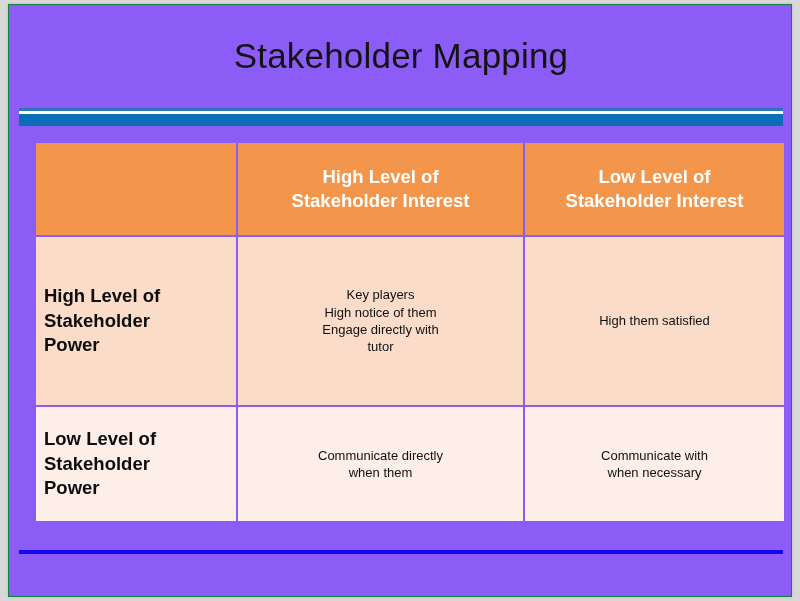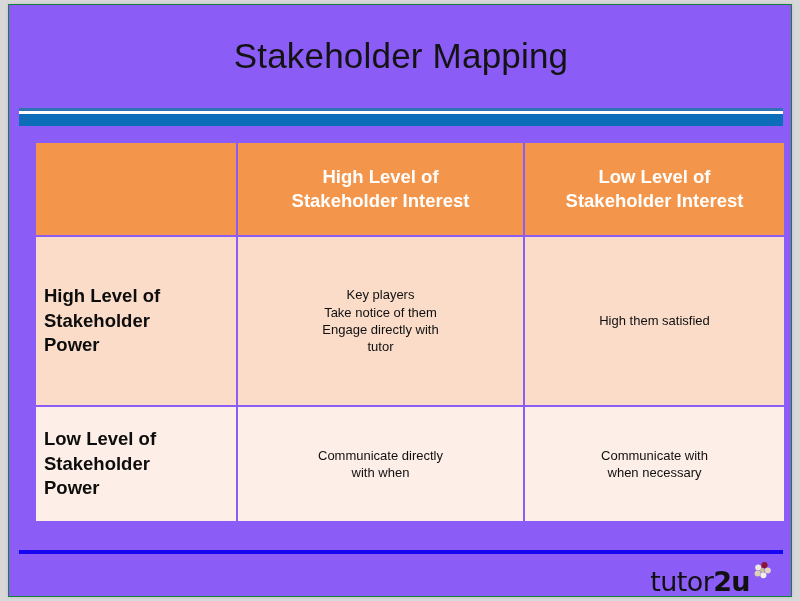--- a/index.html
+++ b/index.html
@@ -190,54 +190,43 @@
       </tr>
 
       <tr class="row-1">
         <td class="rowlabel">
           <span>High Level of</span><br>
           <span>Stakeholder</span><br>
           <span>Power</span>
         </td>
         <td class="cellbody">
           <span>Key players</span><br>
-          <span>Take notice of them</span><br>
+          <span>High notice of them</span><br>
           <span>Engage directly with</span><br>
           <span>tutor</span>
         </td>
         <td class="cellbody">
           <span>High them satisfied</span>
         </td>
       </tr>
 
       <tr class="row-2">
         <td class="rowlabel">
           <span>Low Level of</span><br>
           <span>Stakeholder</span><br>
           <span>Power</span>
         </td>
         <td class="cellbody">
           <span>Communicate directly</span><br>
-          <span>with when</span>
+          <span>when them</span>
         </td>
         <td class="cellbody">
           <span>Communicate with</span><br>
           <span>when necessary</span>
         </td>
       </tr>
     </tbody>
   </table>
 
   <div class="footer-rule"></div>
 
-  <div class="logo">
-    <div class="logo-word"><span class="light">tutor</span><b>2u</b></div>
-    <svg class="logo-flower" viewBox="0 0 22 22">
-      <circle cx="13.5" cy="4.2" r="3.1" fill="#8a1538"></circle>
-      <circle cx="7.2" cy="6.4" r="3.0" fill="#efe9da"></circle>
-      <circle cx="16.8" cy="9.6" r="3.0" fill="#e3d8bd"></circle>
-      <circle cx="6.6" cy="12.6" r="3.0" fill="#ded2b4"></circle>
-      <circle cx="12.4" cy="14.2" r="3.0" fill="#f3efe5"></circle>
-      <circle cx="11.4" cy="9.4" r="2.3" fill="#cbbe9c"></circle>
-    </svg>
-  </div>
 
 </div>
 
 </body></html>

